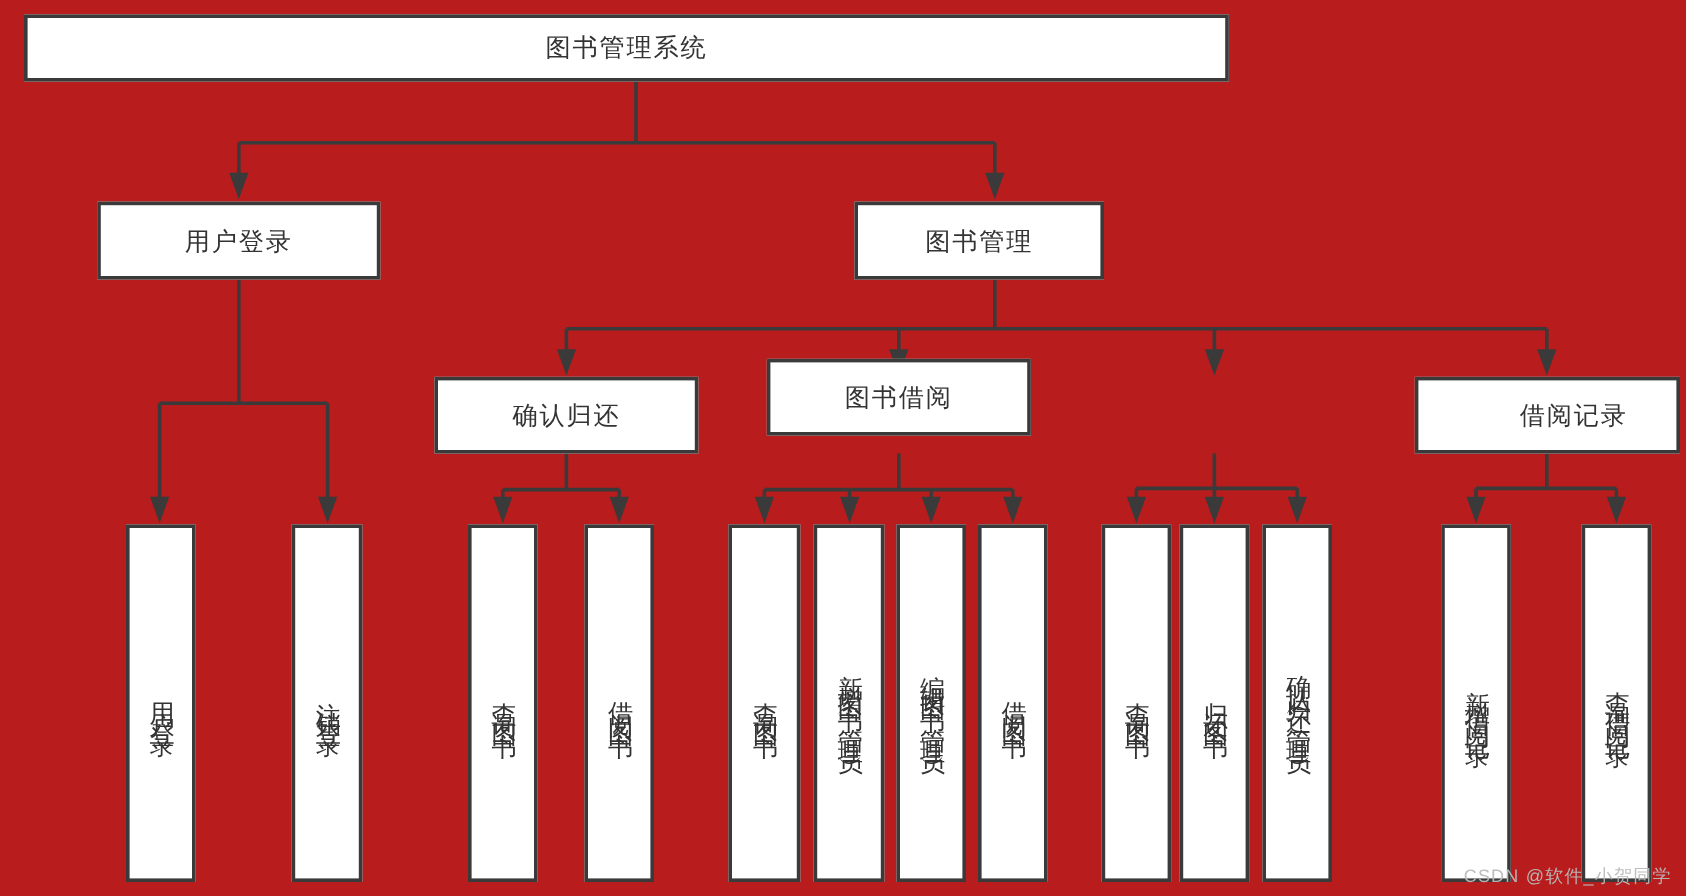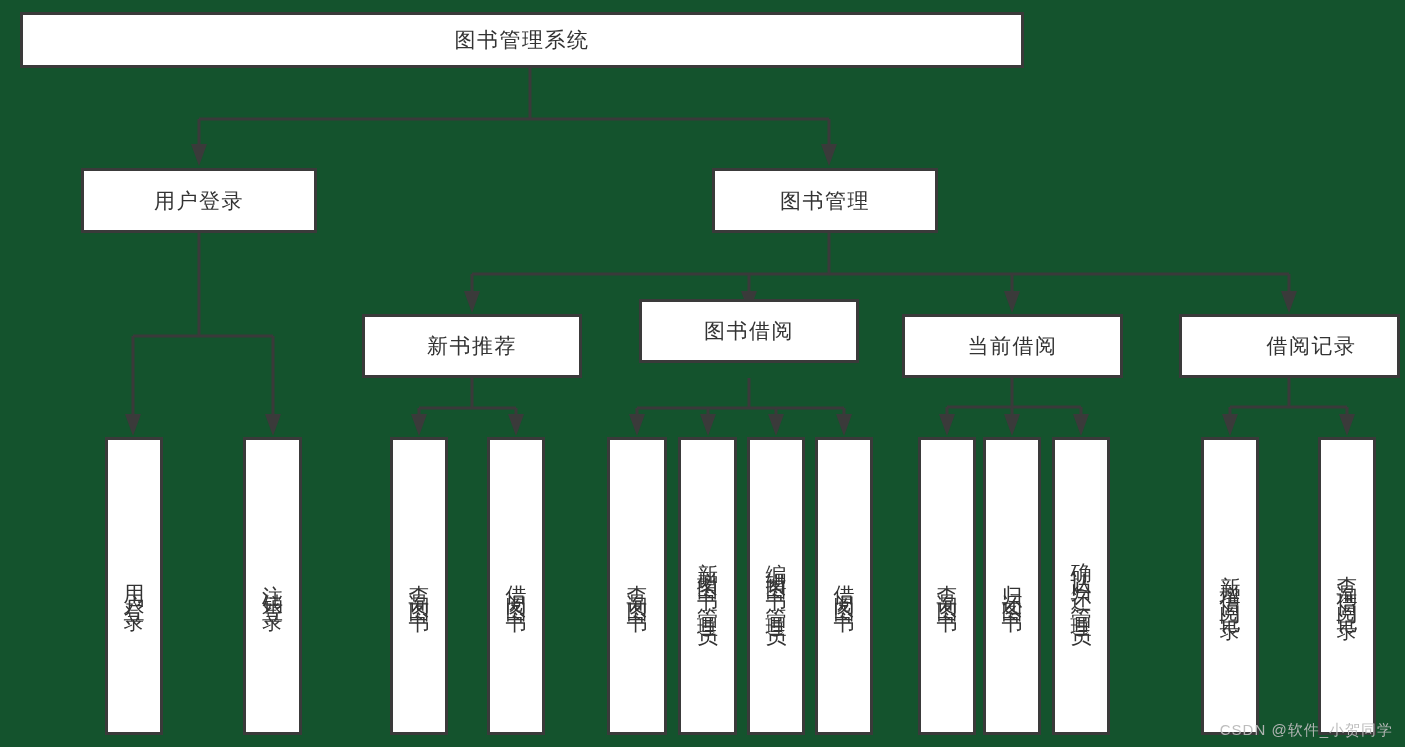--- a/index.html
+++ b/index.html
@@ -3,21 +3,21 @@
 <meta charset="utf-8">
 <style>
   * { margin: 0; padding: 0; box-sizing: border-box; }
   html, body { background: #ffffff; }
   body { font-family: "Liberation Sans", sans-serif; }
 
   .canvas {
     position: relative;
     width: 1405px;
     height: 747px;
-    background: #14532d;
+    background: #b91c1c;
     overflow: hidden;
     color: #333333;
   }
 
   .connectors {
     position: absolute;
     left: 0; top: 0;
     width: 1405px; height: 747px;
   }
 
@@ -118,32 +118,29 @@
     </g>
   </svg>
 
   <div class="node h-node" style="left:20px; top:12px; width:1004px; height:56px;">
     <span>图书管理系统</span>
   </div>
 
   <div class="node h-node" style="left:81px; top:168px; width:236px; height:65px;">
     <span>用户登录</span>
   </div>
-  <div class="node h-node" style="left:712px; top:168px; width:226px; height:65px;">
+  <div class="node h-node" style="left:712px; top:168px; width:208px; height:65px;">
     <span>图书管理</span>
   </div>
 
   <div class="node h-node" style="left:362px; top:314px; width:220px; height:64px;">
-    <span>新书推荐</span>
+    <span>确认归还</span>
   </div>
   <div class="node h-node" style="left:639px; top:299px; width:220px; height:64px;">
     <span>图书借阅</span>
-  </div>
-  <div class="node h-node" style="left:902px; top:314px; width:221px; height:64px;">
-    <span>当前借阅</span>
   </div>
   <div class="node h-node" style="left:1179px; top:314px; width:221px; height:64px;padding-left:44px;">
     <span>借阅记录</span>
   </div>
 
   <div class="node v-node" style="left:105px; top:437px; width:58px; height:298px;">
     <span>用户登录</span>
   </div>
   <div class="node v-node" style="left:243px; top:437px; width:59px; height:298px;">
     <span>注销登录</span>

